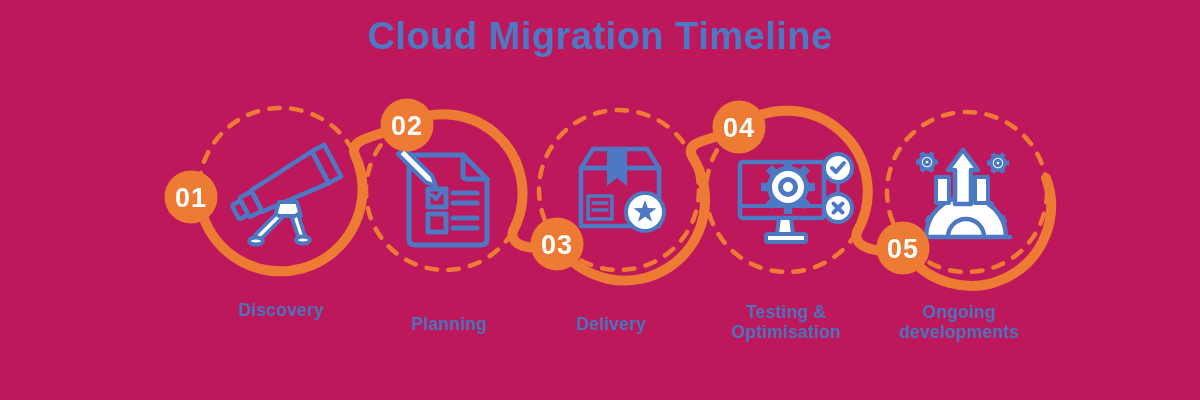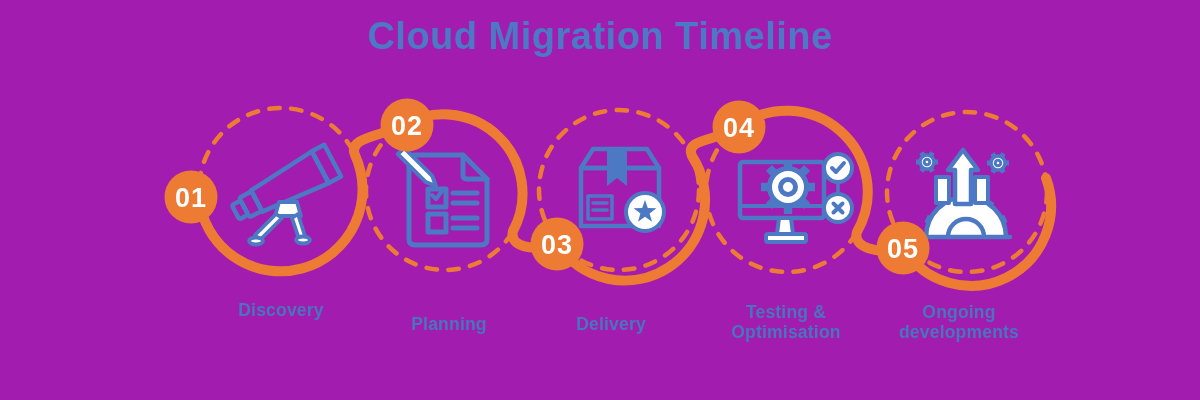--- a/index.html
+++ b/index.html
@@ -1,16 +1,16 @@
 <!DOCTYPE html>
 <html><head>
 <meta charset="utf-8">
 <style>
   html,body{margin:0;padding:0;background:#ffffff;}
-  .stage{width:1200px;height:400px;position:relative;background:#a21caf;overflow:hidden;}
+  .stage{width:1200px;height:400px;position:relative;background:#be185d;overflow:hidden;}
   svg{display:block;}
   text{font-family:"Liberation Sans","DejaVu Sans",sans-serif;}
   .title-text{font-size:38px;font-weight:700;letter-spacing:.5px;fill:#4d79c4;}
   .badge-text{font-size:27px;font-weight:700;fill:#ffffff;letter-spacing:1px;}
   .label-text{font-size:17.5px;font-weight:700;fill:#4a74be;letter-spacing:.2px;}
   .dash-circle{fill:none;stroke:#ed7b33;stroke-width:4.5;stroke-dasharray:10.5 11.5;stroke-linecap:round;}
   .flow-path{fill:none;stroke:#ed7b33;stroke-width:10;stroke-linecap:round;}
   .badge{fill:#ed7b33;}
   .icon{stroke:#4d79c4;stroke-width:4.5;fill:none;stroke-linejoin:round;stroke-linecap:round;}
   .icon .fillb{fill:#4d79c4;stroke:none;}

